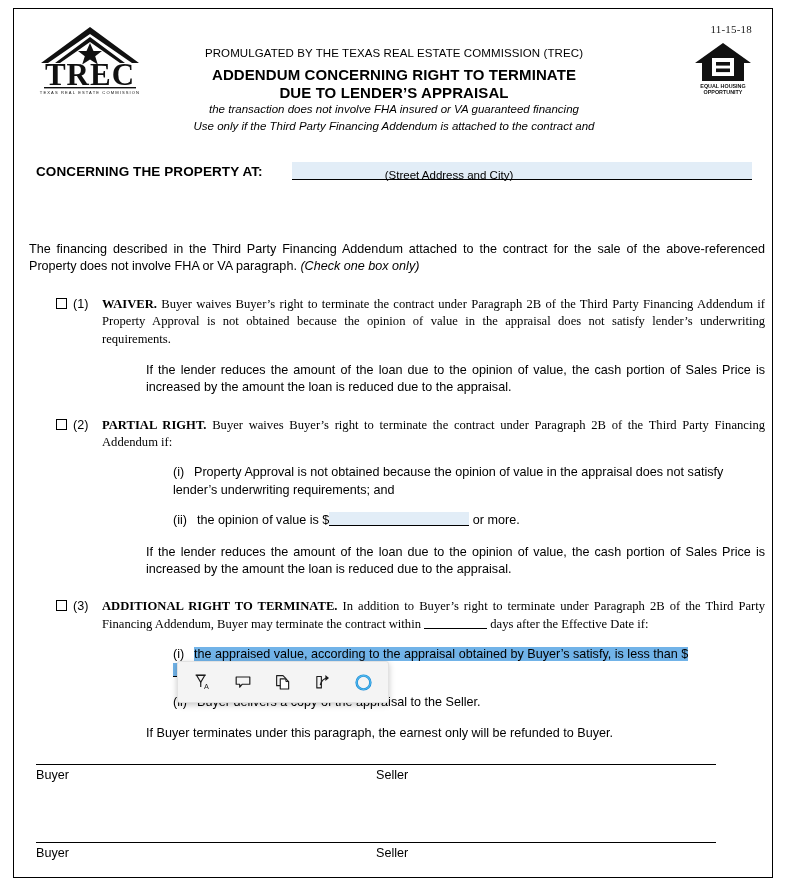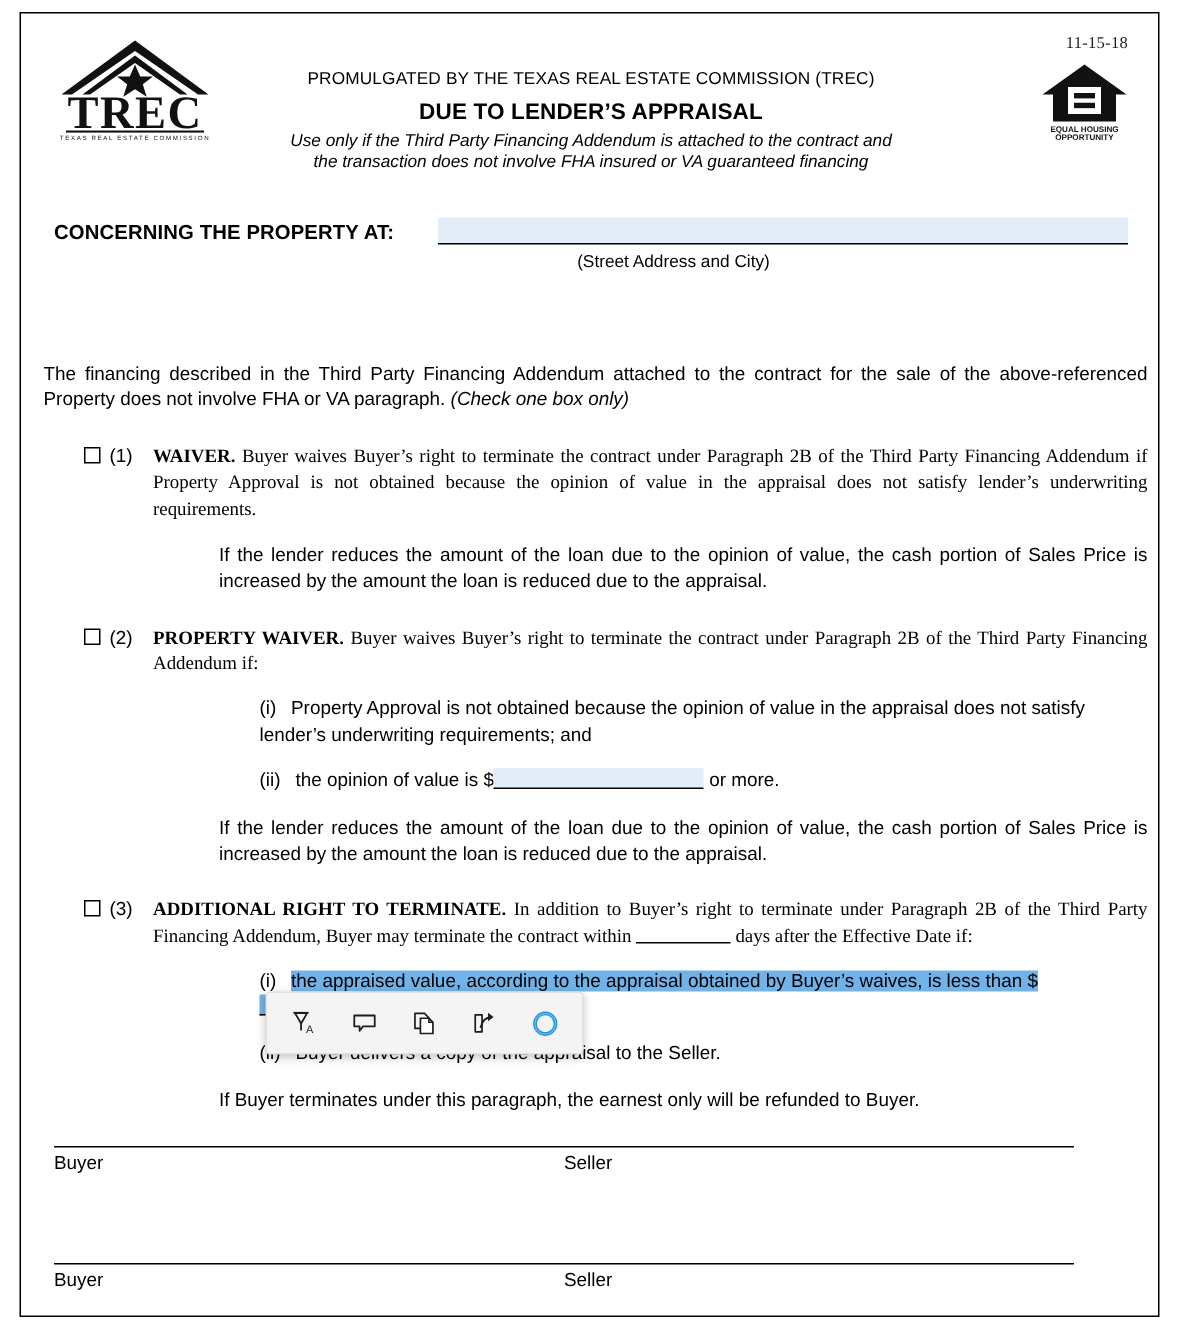--- a/index.html
+++ b/index.html
@@ -79,21 +79,21 @@
     font-size: 11.5px;
     font-style: italic;
     line-height: 1.25;
     margin-top: 3px;
   }
 
   
   .prop-row {
     position: absolute;
     left: 22px;
-    top: 136px;
+    top: 153px;
     width: 716px;
     display: flex;
     align-items: flex-end;
     gap: 28px;
   }
   .prop-label {
     font-size: 13.5px;
     font-weight: bold;
     letter-spacing: .1px;
     white-space: nowrap;
@@ -257,23 +257,24 @@
         <path d="M54 14 L89 40 L84 40 L54 19 L24 40 L19 40 Z" fill="#111"></path>
         <polygon points="54,20 57.5,28 66,28 59.2,33.2 61.8,41.5 54,36.5 46.2,41.5 48.8,33.2 42,28 50.5,28" fill="#111"></polygon>
         <text x="54" y="62" font-family="'Liberation Serif', serif" font-size="31" font-weight="bold" text-anchor="middle" fill="#111" letter-spacing="1">TREC</text>
         <rect x="8" y="64" width="92" height="1.4" fill="#111"></rect>
         <text x="54" y="70.5" font-family="'Liberation Sans', sans-serif" font-size="4.1" text-anchor="middle" fill="#111" letter-spacing="1.1">TEXAS REAL ESTATE COMMISSION</text>
       </svg>
     </div>
 
     <div class="head-center">
       <div class="promulgated">PROMULGATED BY THE TEXAS REAL ESTATE COMMISSION (TREC)</div>
+      <div class="title1">ADDENDUM CONCERNING RIGHT TO TERMINATE</div>
       <div class="title2">DUE TO LENDER’S APPRAISAL</div>
+      <div class="subtitle" style="margin-top:0">the transaction does not involve FHA insured or VA guaranteed financing</div>
       <div class="subtitle">Use only if the Third Party Financing Addendum is attached to the contract and</div>
-      <div class="subtitle" style="margin-top:0">the transaction does not involve FHA insured or VA guaranteed financing</div>
     </div>
 
     <div class="form-date">11-15-18</div>
 
     <div class="eho-logo">
       <svg viewBox="0 0 62 54" width="62" height="54" aria-hidden="true">
         <path d="M31 2 L59 22 L52 22 L52 40 L10 40 L10 22 L3 22 Z" fill="#111"></path>
         <rect x="20" y="17" width="22" height="18" fill="#fff"></rect>
         <rect x="24" y="21" width="14" height="3.6" fill="#111"></rect>
         <rect x="24" y="27.5" width="14" height="3.6" fill="#111"></rect>
@@ -296,21 +297,21 @@
     <div class="clause">
       <span class="cbox"></span>
       <span class="cnum">(1)</span>
       <div class="ctext"><b>WAIVER.</b><span> Buyer waives Buyer’s right to terminate the contract under Paragraph 2B of the Third Party Financing Addendum if Property Approval is not obtained because the opinion of value in the  appraisal does not satisfy lender’s underwriting requirements.</span></div>
       <div class="para">If the lender reduces the amount of the loan due to the opinion of value, the cash portion of Sales Price is increased by the amount the loan is reduced due to the appraisal.</div>
     </div>
 
     <div class="clause">
       <span class="cbox"></span>
       <span class="cnum">(2)</span>
-      <div class="ctext"><b>PROPERTY  WAIVER.</b><span> Buyer waives Buyer’s right to terminate the contract under Paragraph 2B of the Third Party Financing Addendum if:</span></div>
+      <div class="ctext"><b>PARTIAL  RIGHT.</b><span> Buyer waives Buyer’s right to terminate the contract under Paragraph 2B of the Third Party Financing Addendum if:</span></div>
 
       <div class="sub">
         <span class="marker">(i)</span>
         <span class="txt">Property Approval is not obtained because the opinion of value in the appraisal does not satisfy lender’s underwriting requirements; and</span>
       </div>
 
       <div class="sub">
         <span class="marker">(ii)</span>
         <span class="txt wide"><span>the opinion of value is $</span><span class="blank-money"></span><span> or more.</span></span>
       </div>
@@ -318,21 +319,21 @@
       <div class="para">If the lender reduces the amount of the loan due to the opinion of value, the cash portion of Sales Price is increased by the amount the loan is reduced due to the appraisal.</div>
     </div>
 
     <div class="clause">
       <span class="cbox"></span>
       <span class="cnum">(3)</span>
       <div class="ctext"><b>ADDITIONAL  RIGHT  TO  TERMINATE.</b><span> In addition to Buyer’s right to terminate under Paragraph 2B of the Third Party Financing Addendum, Buyer may terminate the contract within </span><span class="blank-days"></span><span> days  after  the  Effective Date if:</span></div>
 
       <div class="sub">
         <span class="marker">(i)</span>
-        <span class="txt"><span class="sel-hl">the  appraised value, according to the appraisal obtained by Buyer’s waives, is  less than $</span><span class="blank-money sel"></span><span>; and</span></span>
+        <span class="txt"><span class="sel-hl">the  appraised value, according to the appraisal obtained by Buyer’s satisfy, is  less than $</span><span class="blank-money sel"></span><span>; and</span></span>
       </div>
 
       <div class="sub">
         <span class="marker">(ii)</span>
         <span class="txt wide">Buyer delivers a copy of the appraisal to the Seller.</span>
       </div>
 
       <div class="para" style="padding-left:73px">If Buyer terminates under this paragraph, the earnest only will be refunded to Buyer.</div>
     </div>
   </div>

